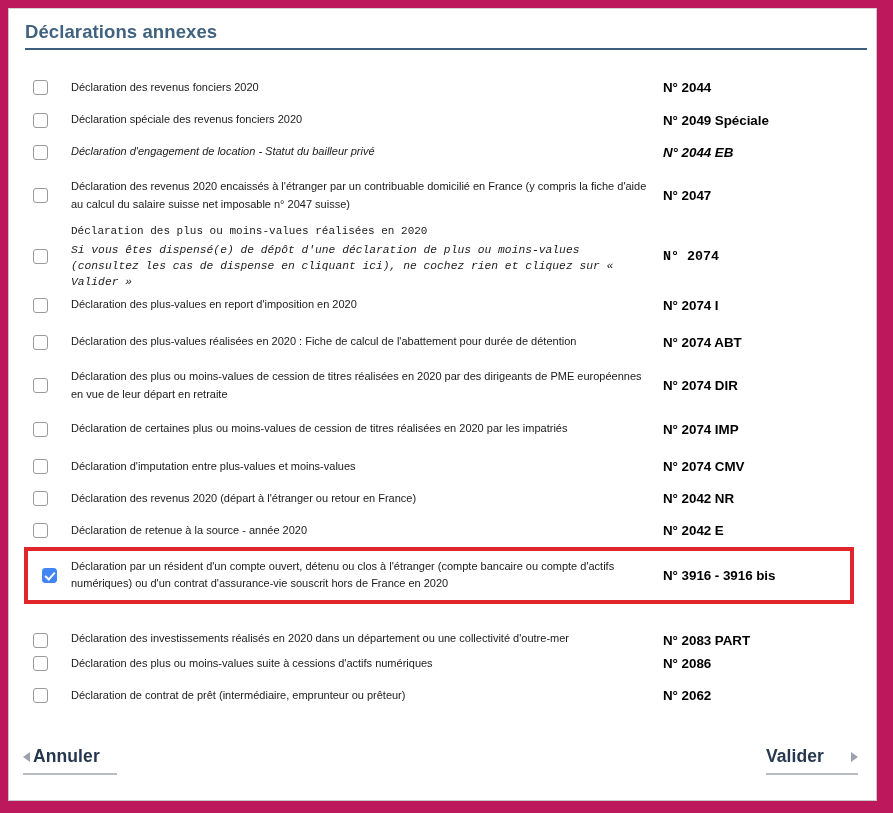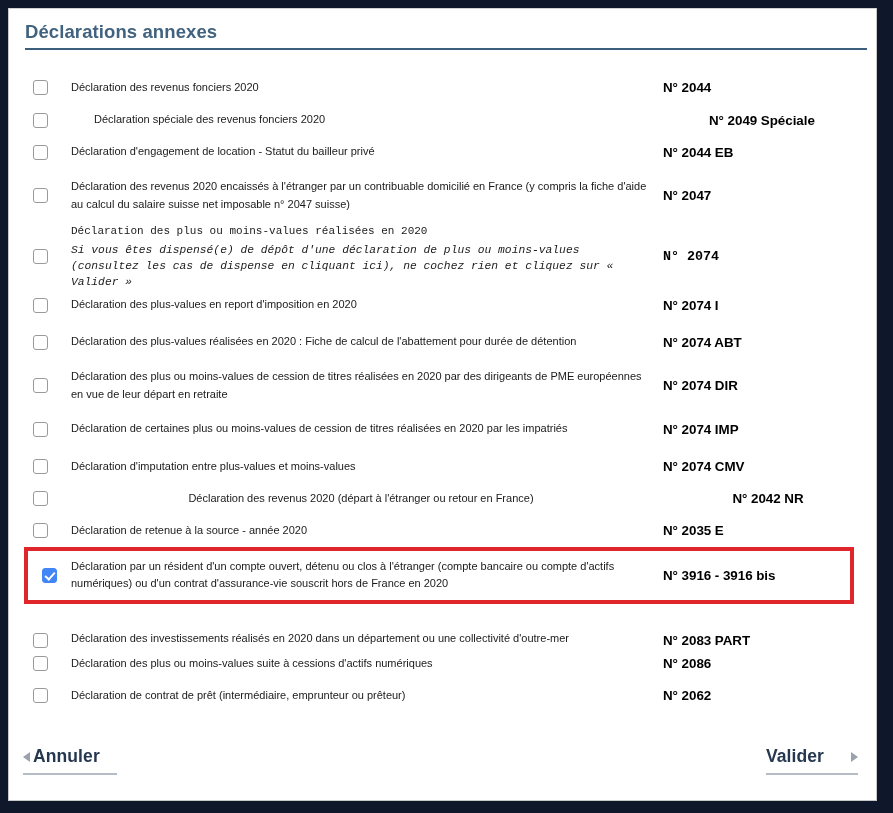--- a/index.html
+++ b/index.html
@@ -6,21 +6,21 @@
   html, body {
     margin: 0; padding: 0;
     width: 893px; height: 813px;
     background: #eeeeee;
     font-family: "Liberation Sans", sans-serif;
     overflow: hidden;
   }
   #page {
     position: relative;
     width: 893px; height: 813px;
-    background: #0f172a;
+    background: #be185d;
   }
   .panel {
     position: absolute;
     left: 8px; top: 8px;
     width: 869px; height: 793px;
     background: #ffffff;
     border: 1px solid #c8c8c8;
     border-top: 1px solid #d2d2d2;
     overflow: hidden;
   }
@@ -198,30 +198,30 @@
       <div class="list" id="list-container">
           <div class="row" style="min-height: 33px;">
             <div class="cb-cell">
               <span class="checkbox"></span>
             </div>
             <div class="label-cell">
               <div class="label-main">Déclaration des revenus fonciers 2020</div>
             </div>
             <div class="num-cell">N° 2044</div>
           </div>
-          <div class="row" style="min-height: 32px; gap: 23px;">
+          <div class="row" style="min-height: 32px;">
             <div class="cb-cell">
               <span class="checkbox"></span>
             </div>
             <div class="label-cell">
               <div class="label-main">Déclaration spéciale des revenus fonciers 2020</div>
             </div>
             <div class="num-cell">N° 2049 Spéciale</div>
           </div>
-          <div class="row" style="min-height: 32px;">
+          <div class="row" style="min-height: 32px; font-style: italic;">
             <div class="cb-cell">
               <span class="checkbox"></span>
             </div>
             <div class="label-cell">
               <div class="label-main">Déclaration d'engagement de location - Statut du bailleur privé</div>
             </div>
             <div class="num-cell">N° 2044 EB</div>
           </div>
           <div class="row" style="min-height: 55px;">
             <div class="cb-cell">
@@ -280,37 +280,37 @@
           </div>
           <div class="row" style="min-height: 32px;">
             <div class="cb-cell">
               <span class="checkbox"></span>
             </div>
             <div class="label-cell">
               <div class="label-main">Déclaration d'imputation entre plus-values et moins-values</div>
             </div>
             <div class="num-cell">N° 2074 CMV</div>
           </div>
-          <div class="row" style="min-height: 32px; text-align: center;">
+          <div class="row" style="min-height: 32px;">
             <div class="cb-cell">
               <span class="checkbox"></span>
             </div>
             <div class="label-cell">
               <div class="label-main">Déclaration des revenus 2020 (départ à l'étranger ou retour en France)</div>
             </div>
             <div class="num-cell">N° 2042 NR</div>
           </div>
           <div class="row" style="min-height: 32px;">
             <div class="cb-cell">
               <span class="checkbox"></span>
             </div>
             <div class="label-cell">
               <div class="label-main">Déclaration de retenue à la source - année 2020</div>
             </div>
-            <div class="num-cell">N° 2035 E</div>
+            <div class="num-cell">N° 2042 E</div>
           </div>
           <div class="row highlight">
             <div class="cb-cell">
               <span class="checkbox checked"></span>
             </div>
             <div class="label-cell">
               <div class="label-main">Déclaration par un résident d'un compte ouvert, détenu ou clos à l'étranger (compte bancaire ou compte d'actifs numériques) ou d'un contrat d'assurance-vie souscrit hors de France en 2020</div>
             </div>
             <div class="num-cell">N° 3916 - 3916 bis</div>
           </div>

